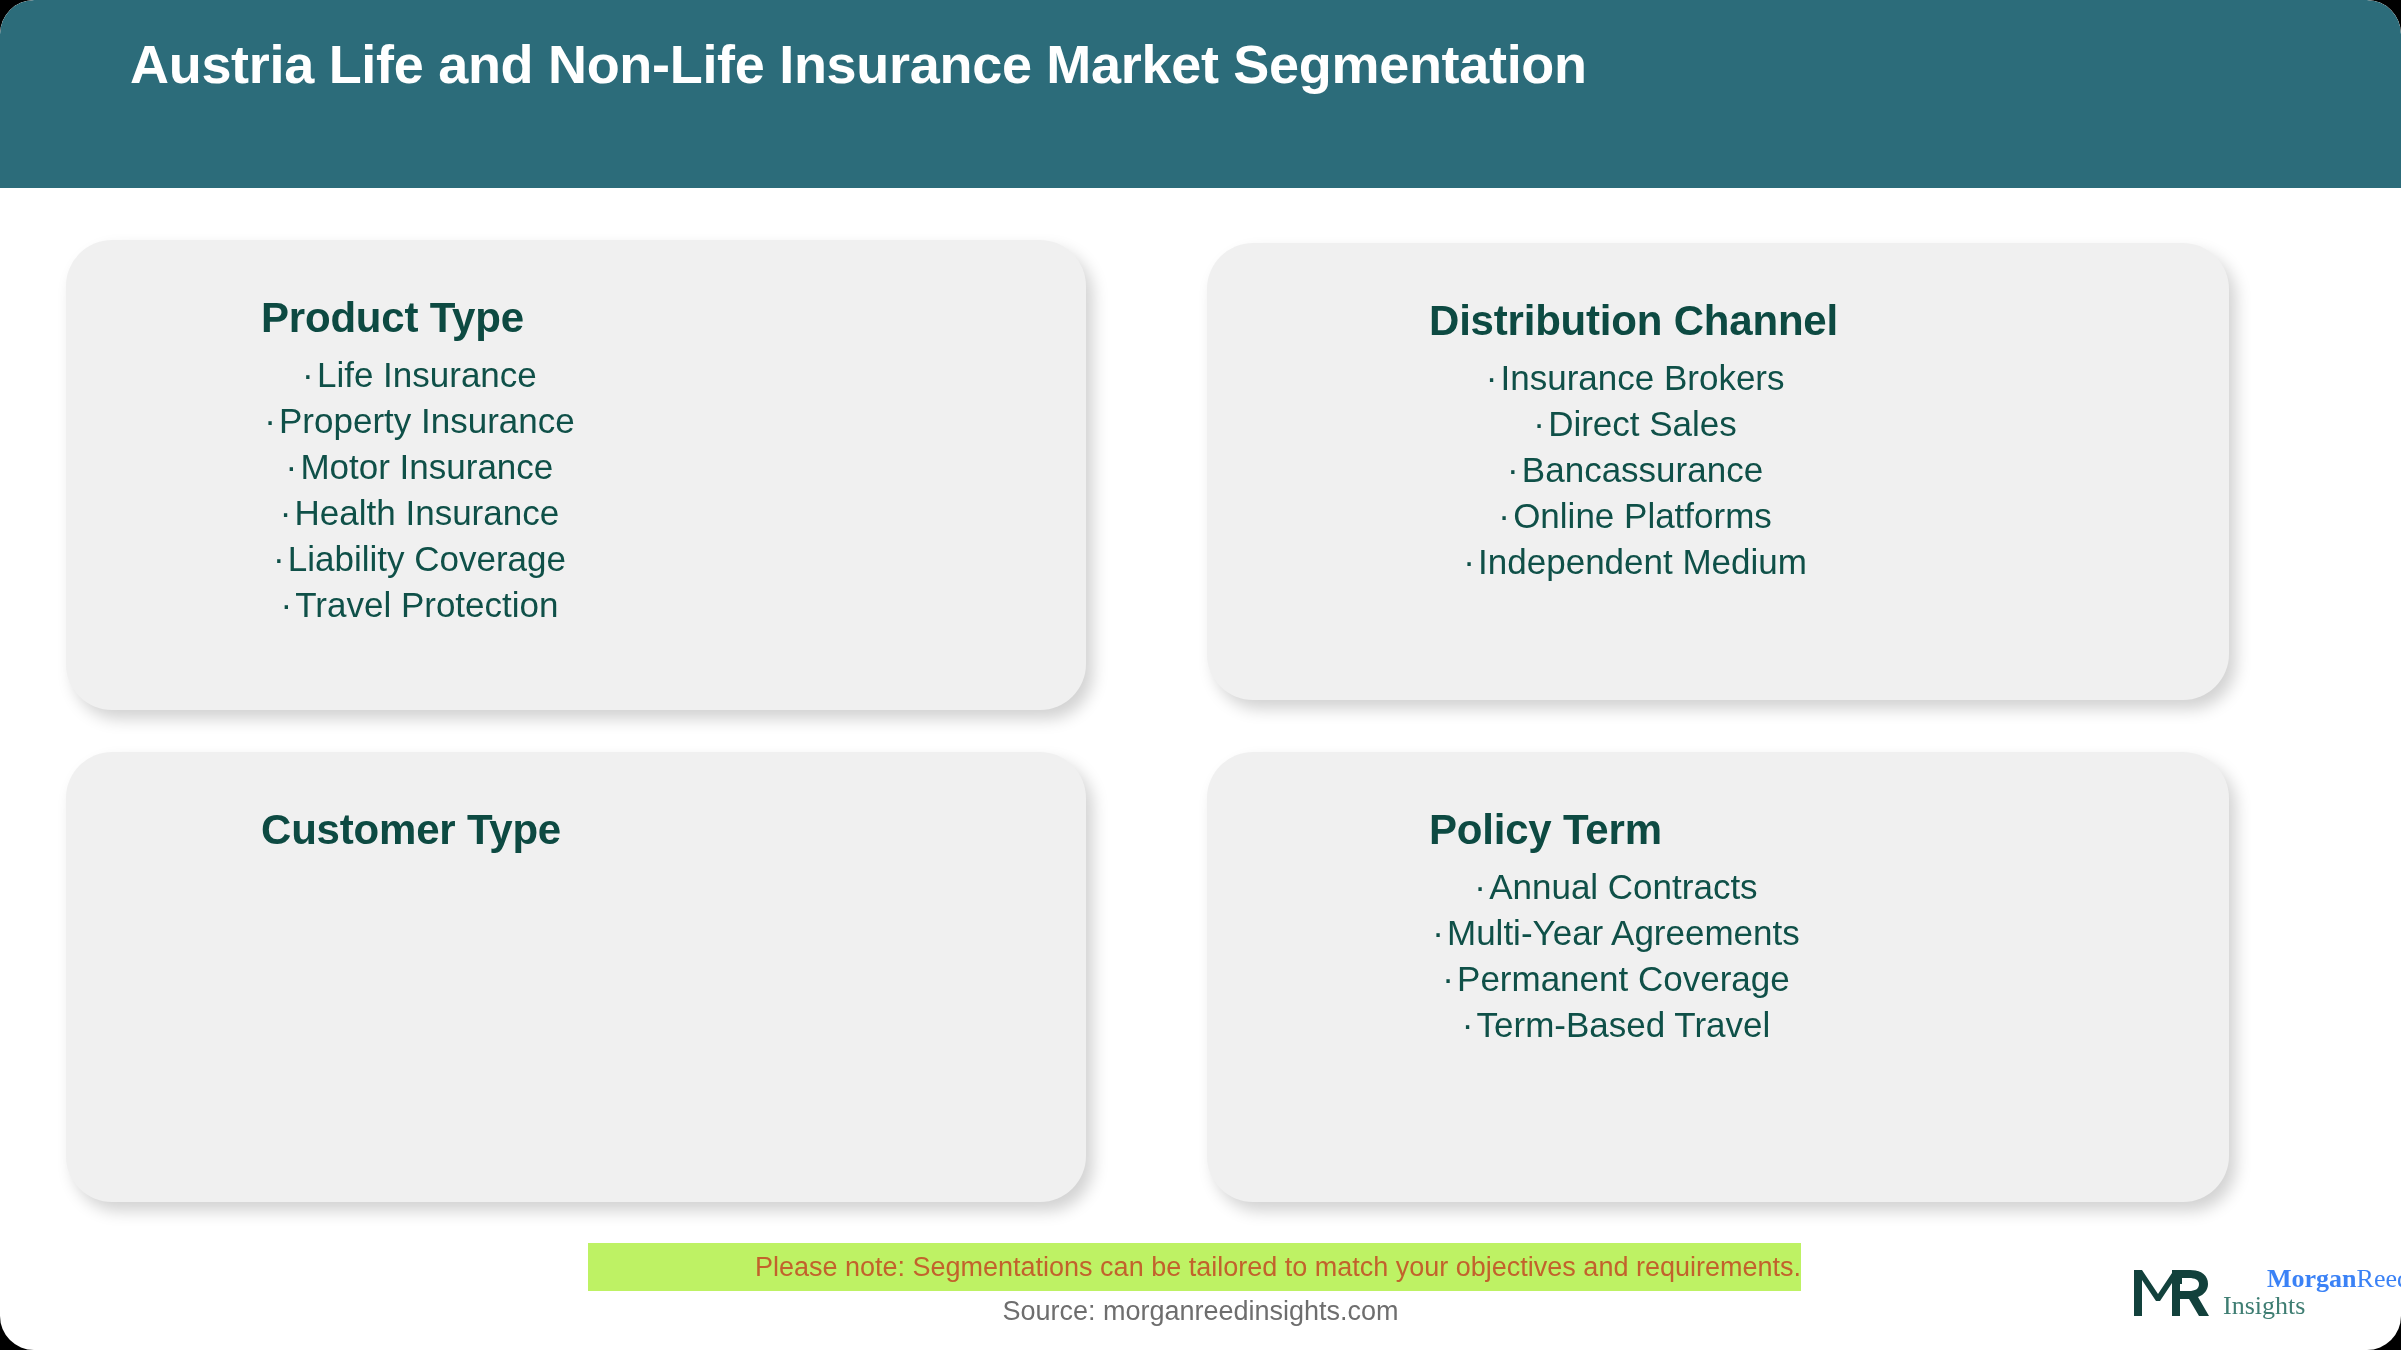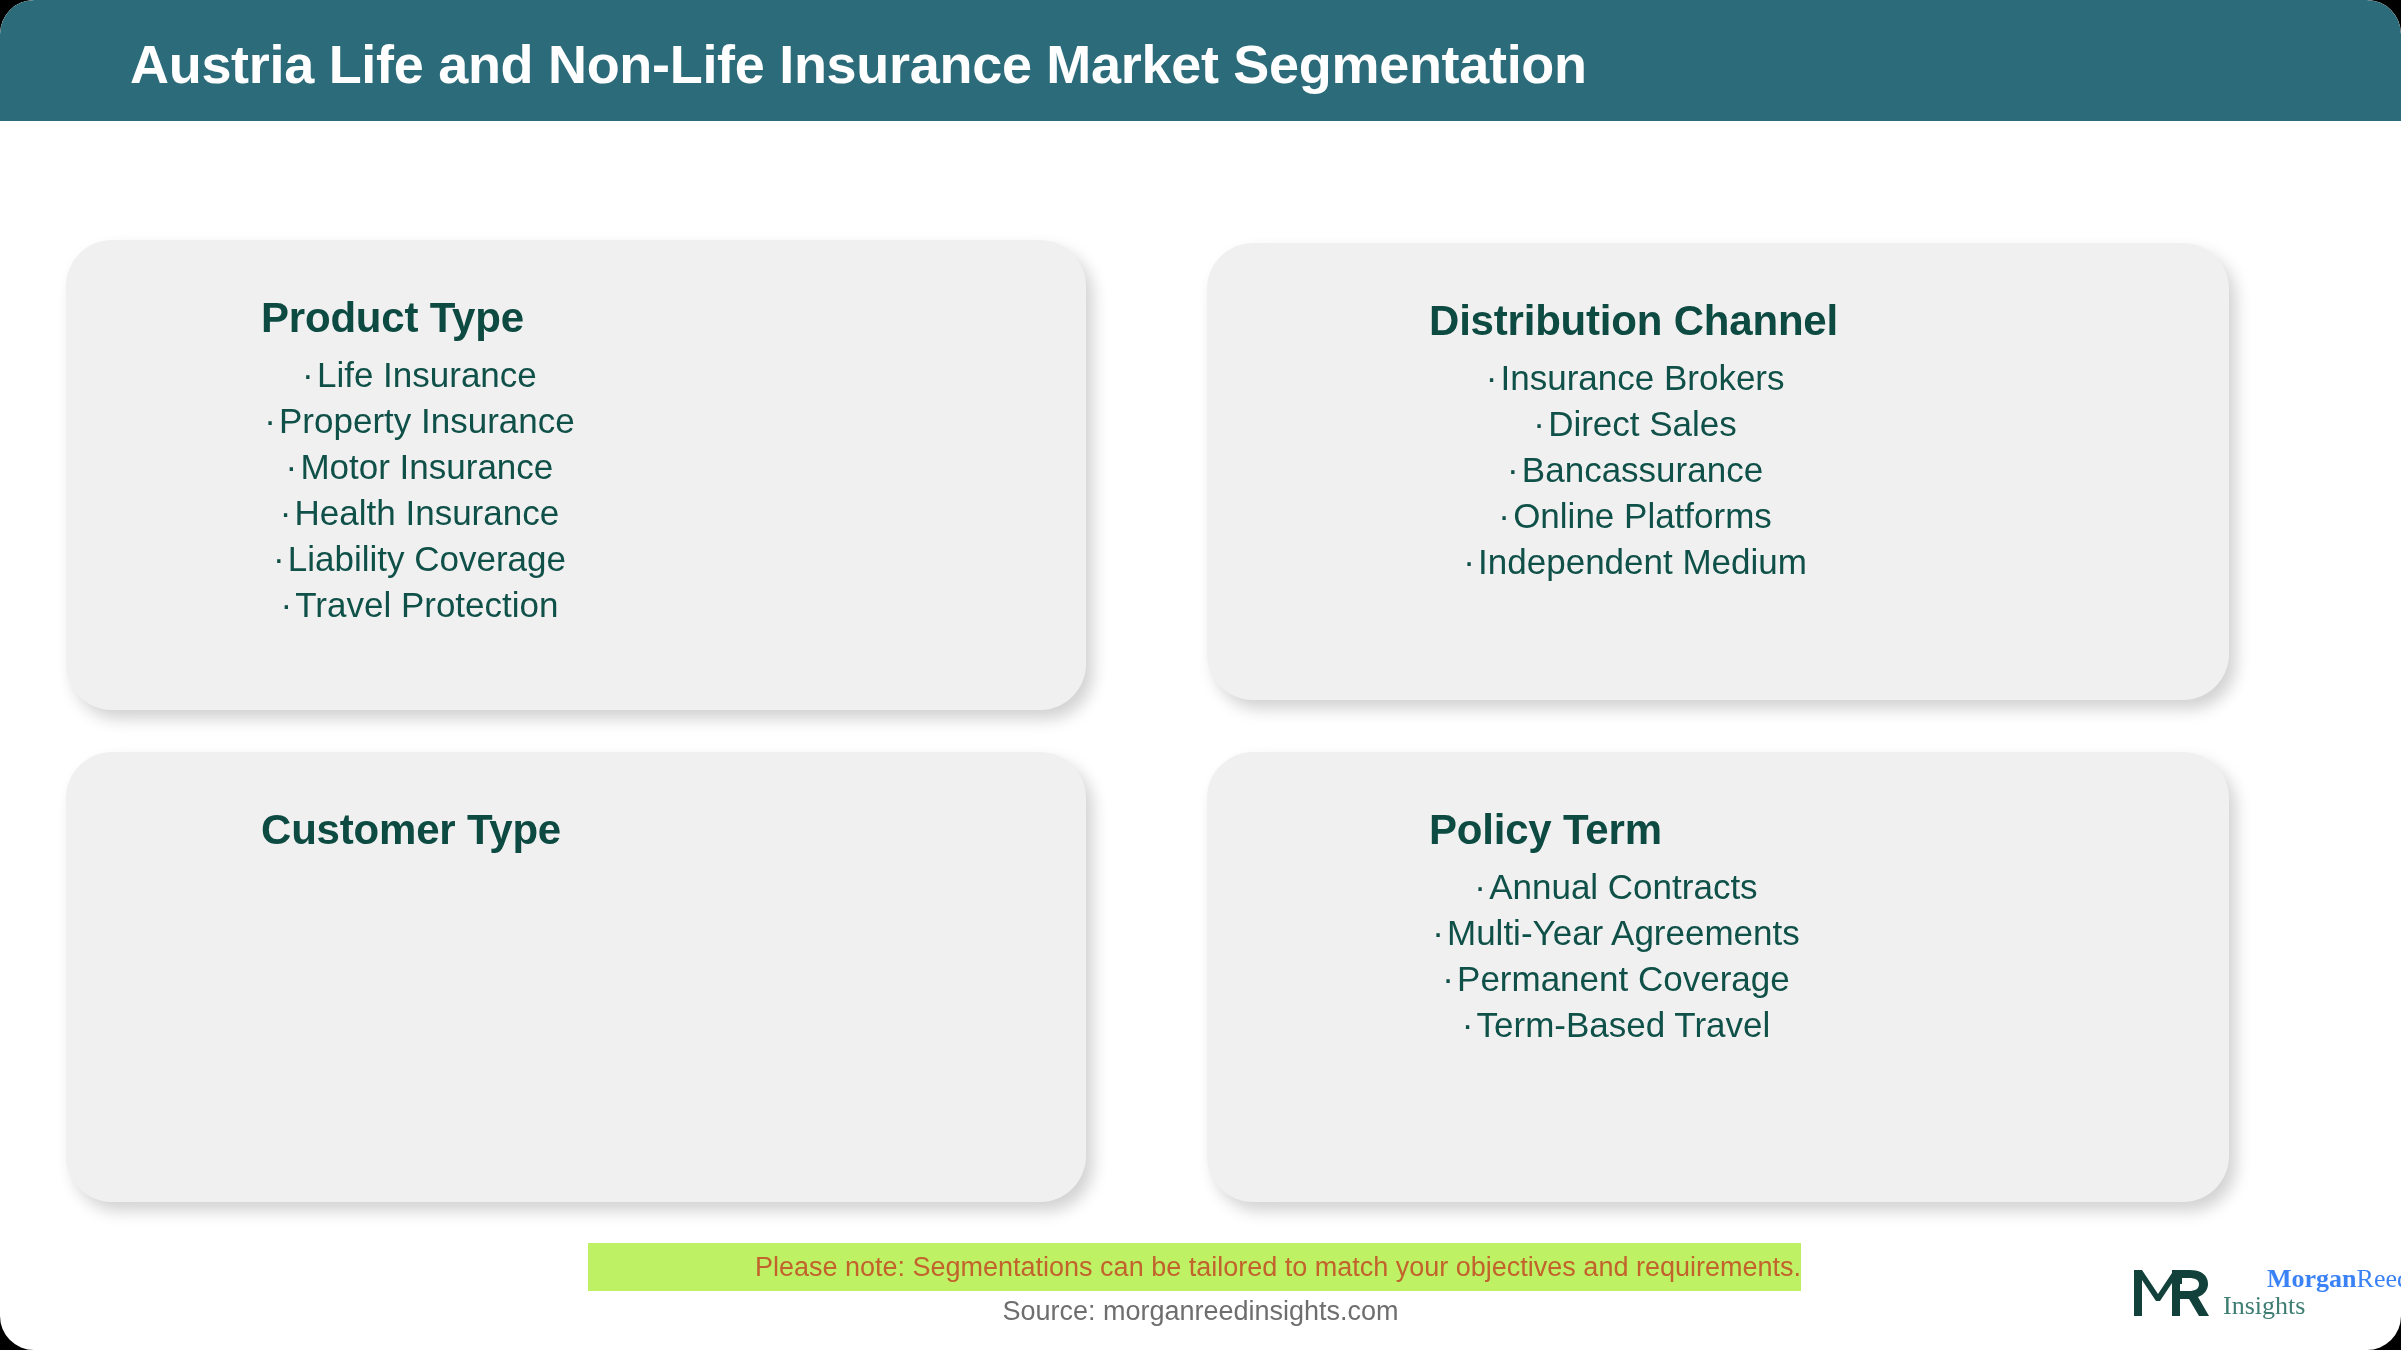--- a/index.html
+++ b/index.html
@@ -23,21 +23,21 @@
     overflow: hidden;
     box-sizing: border-box;
   }
 
   
   .header {
     position: absolute;
     left: 0;
     top: 0;
     width: 2401px;
-    height: 121px;
+    height: 188px;
     background: #2C6C7A;
     border-top-left-radius: 34px;
     border-top-right-radius: 34px;
     box-sizing: border-box;
   }
   .header-title {
     position: absolute;
     left: 130px;
     top: 33px;
     font-size: 54px;

